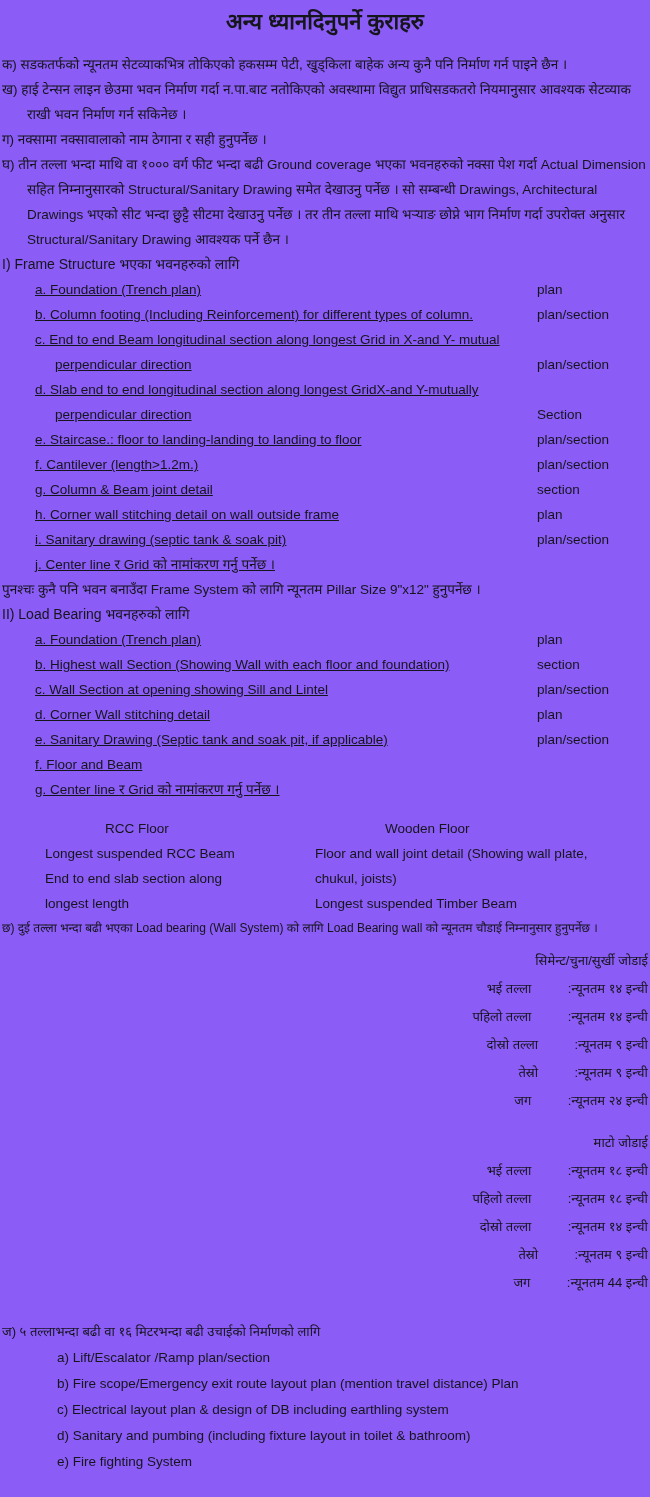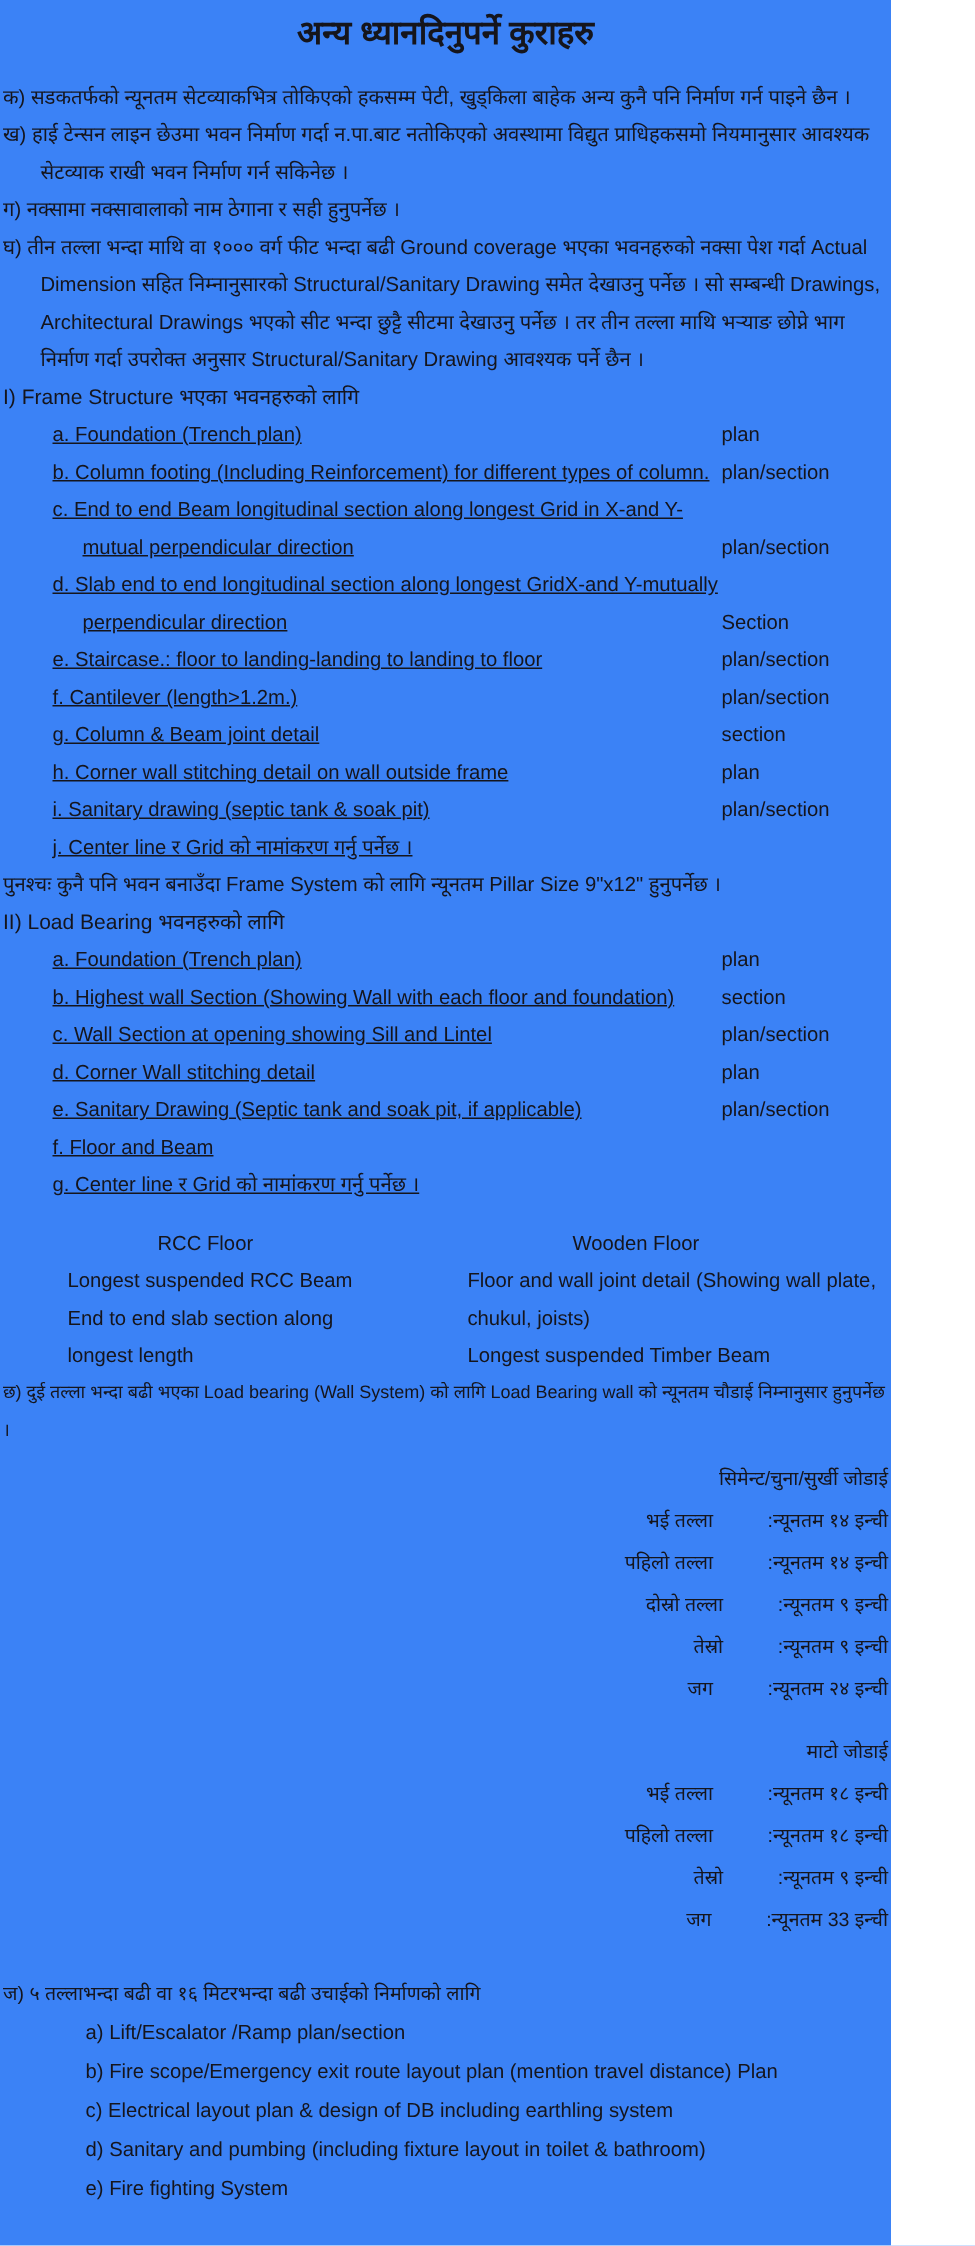--- a/index.html
+++ b/index.html
@@ -1,21 +1,21 @@
 <!DOCTYPE html>
 <html><head>
 <meta charset="utf-8">
 <style>
   html,body { margin:0; padding:0; background:#ffffff; }
   .page {
     position:relative;
-    width:594px; height:1497px;
+    width:650px; height:1497px;
     box-sizing:border-box;
     padding:8px 2px 0 2px;
-    background:#3b82f6;
+    background:#8b5cf6;
     color:#15151c;
     font-family:"Liberation Sans","DejaVu Sans",sans-serif;
     overflow:hidden;
   }
   .title {
     margin:0 0 16px 0;
     text-align:center;
     font-size:22px;
     line-height:28px;
     font-weight:bold;
@@ -74,21 +74,21 @@
   .tall-item { line-height:26px; }
 </style>
 </head>
 <body>
 
 <div class="page">
 
   <h1 class="title">अन्य ध्यानदिनुपर्ने कुराहरु</h1>
 
   <div class="para hang">क) सडकतर्फको न्यूनतम सेटव्याकभित्र तोकिएको हकसम्म पेटी, खुड्किला बाहेक अन्य कुनै पनि निर्माण गर्न पाइने छैन ।</div>
-  <div class="para hang">ख) हाई टेन्सन लाइन छेउमा भवन निर्माण गर्दा न.पा.बाट नतोकिएको अवस्थामा विद्युत प्राधिहकसमो नियमानुसार आवश्यक सेटव्याक राखी भवन निर्माण गर्न सकिनेछ ।</div>
+  <div class="para hang">ख) हाई टेन्सन लाइन छेउमा भवन निर्माण गर्दा न.पा.बाट नतोकिएको अवस्थामा विद्युत प्राधिसडकतरो नियमानुसार आवश्यक सेटव्याक राखी भवन निर्माण गर्न सकिनेछ ।</div>
   <div class="para hang">ग) नक्सामा नक्सावालाको नाम ठेगाना र सही हुनुपर्नेछ ।</div>
   <div class="para hang">घ) तीन तल्ला भन्दा माथि वा १००० वर्ग फीट भन्दा बढी Ground coverage भएका भवनहरुको नक्सा पेश गर्दा Actual Dimension सहित निम्नानुसारको Structural/Sanitary Drawing समेत देखाउनु पर्नेछ । सो सम्बन्धी Drawings, Architectural Drawings भएको सीट भन्दा छुट्टै सीटमा देखाउनु पर्नेछ । तर तीन तल्ला माथि भऱ्याङ छोप्ने भाग निर्माण गर्दा उपरोक्त अनुसार Structural/Sanitary Drawing आवश्यक पर्ने छैन ।</div>
 
   <div class="sec-heading">I) Frame Structure भएका भवनहरुको लागि</div>
   <div class="req-list">
     <div class="req-row">
       <div class="req-text">a. Foundation (Trench plan)</div>
       <div class="req-type">plan</div>
     </div>
     <div class="req-row">
@@ -198,24 +198,27 @@
 
   <div class="mortar-table mud">
     <div class="mortar-title">माटो जोडाई</div>
     <div class="mortar-row">
       <span class="m-label">भई तल्ला</span><span class="m-colon">:</span><span class="m-value">न्यूनतम १८ इन्ची</span>
     </div>
     <div class="mortar-row">
       <span class="m-label">पहिलो तल्ला</span><span class="m-colon">:</span><span class="m-value">न्यूनतम १८ इन्ची</span>
     </div>
     <div class="mortar-row">
+      <span class="m-label">दोस्रो तल्ला</span><span class="m-colon">:</span><span class="m-value">न्यूनतम १४ इन्ची</span>
+    </div>
+    <div class="mortar-row">
       <span class="m-label">तेस्रो</span><span class="m-colon">:</span><span class="m-value">न्यूनतम ९ इन्ची</span>
     </div>
     <div class="mortar-row">
-      <span class="m-label">जग</span><span class="m-colon">:</span><span class="m-value">न्यूनतम 33 इन्ची</span>
+      <span class="m-label">जग</span><span class="m-colon">:</span><span class="m-value">न्यूनतम 44 इन्ची</span>
     </div>
   </div>
 
   <div class="tall-heading">ज) ५ तल्लाभन्दा बढी वा १६ मिटरभन्दा बढी उचाईको निर्माणको लागि</div>
   <div class="tall-list">
     <div class="tall-item">a) Lift/Escalator /Ramp plan/section</div>
     <div class="tall-item">b) Fire scope/Emergency exit route layout plan (mention travel distance) Plan</div>
     <div class="tall-item">c) Electrical layout plan &amp; design of DB including earthling system</div>
     <div class="tall-item">d) Sanitary and pumbing (including fixture layout in toilet &amp; bathroom)</div>
     <div class="tall-item">e) Fire fighting System</div>

